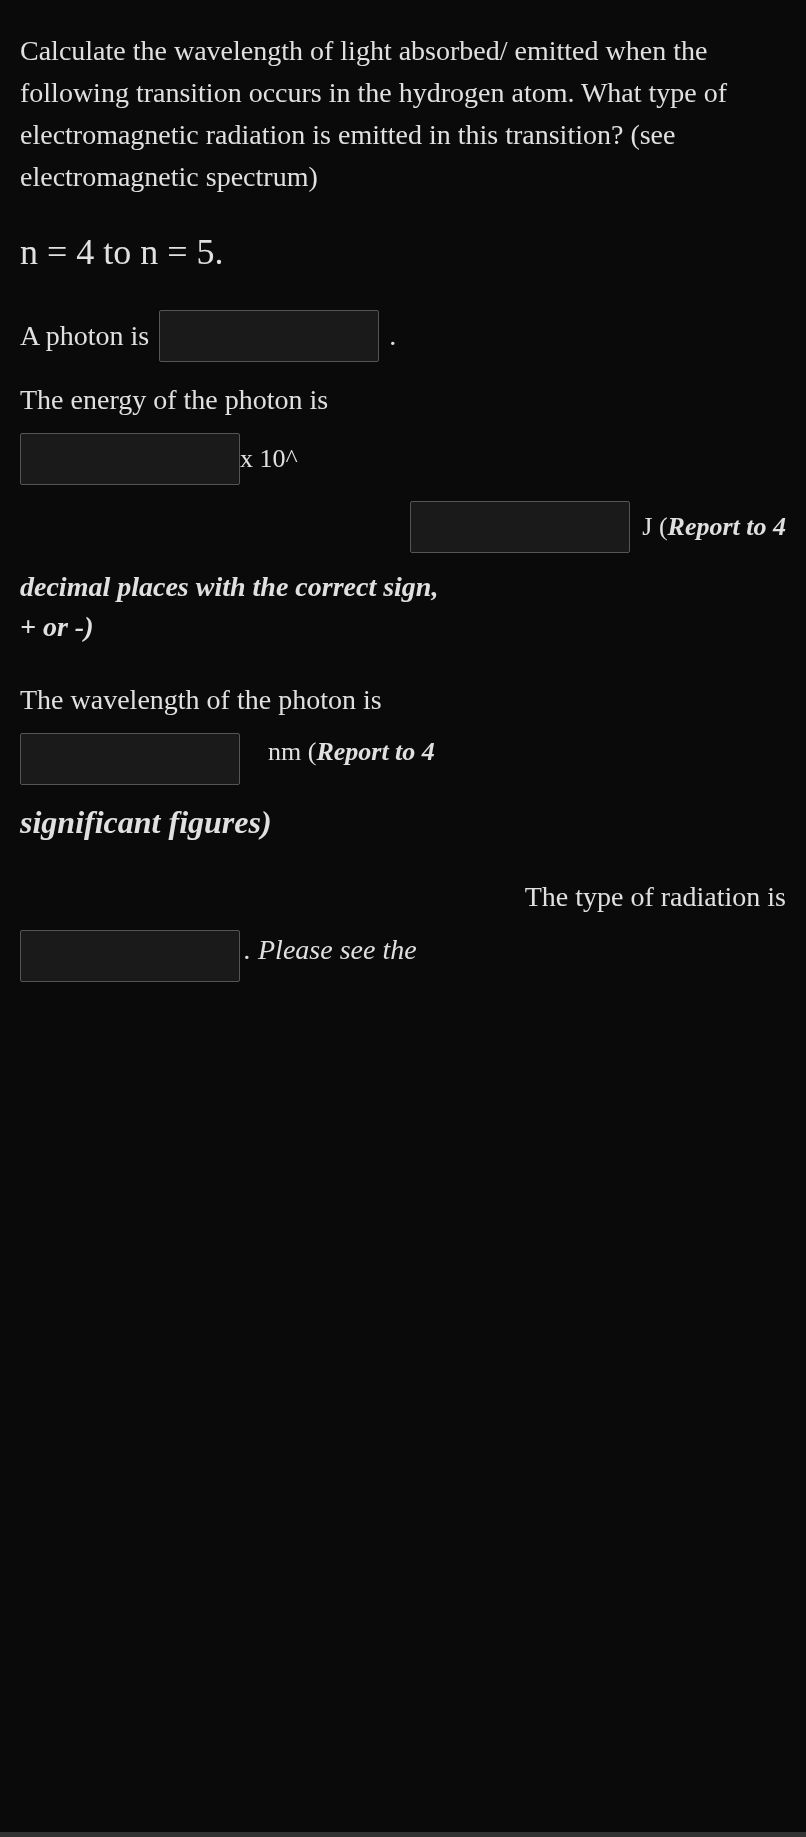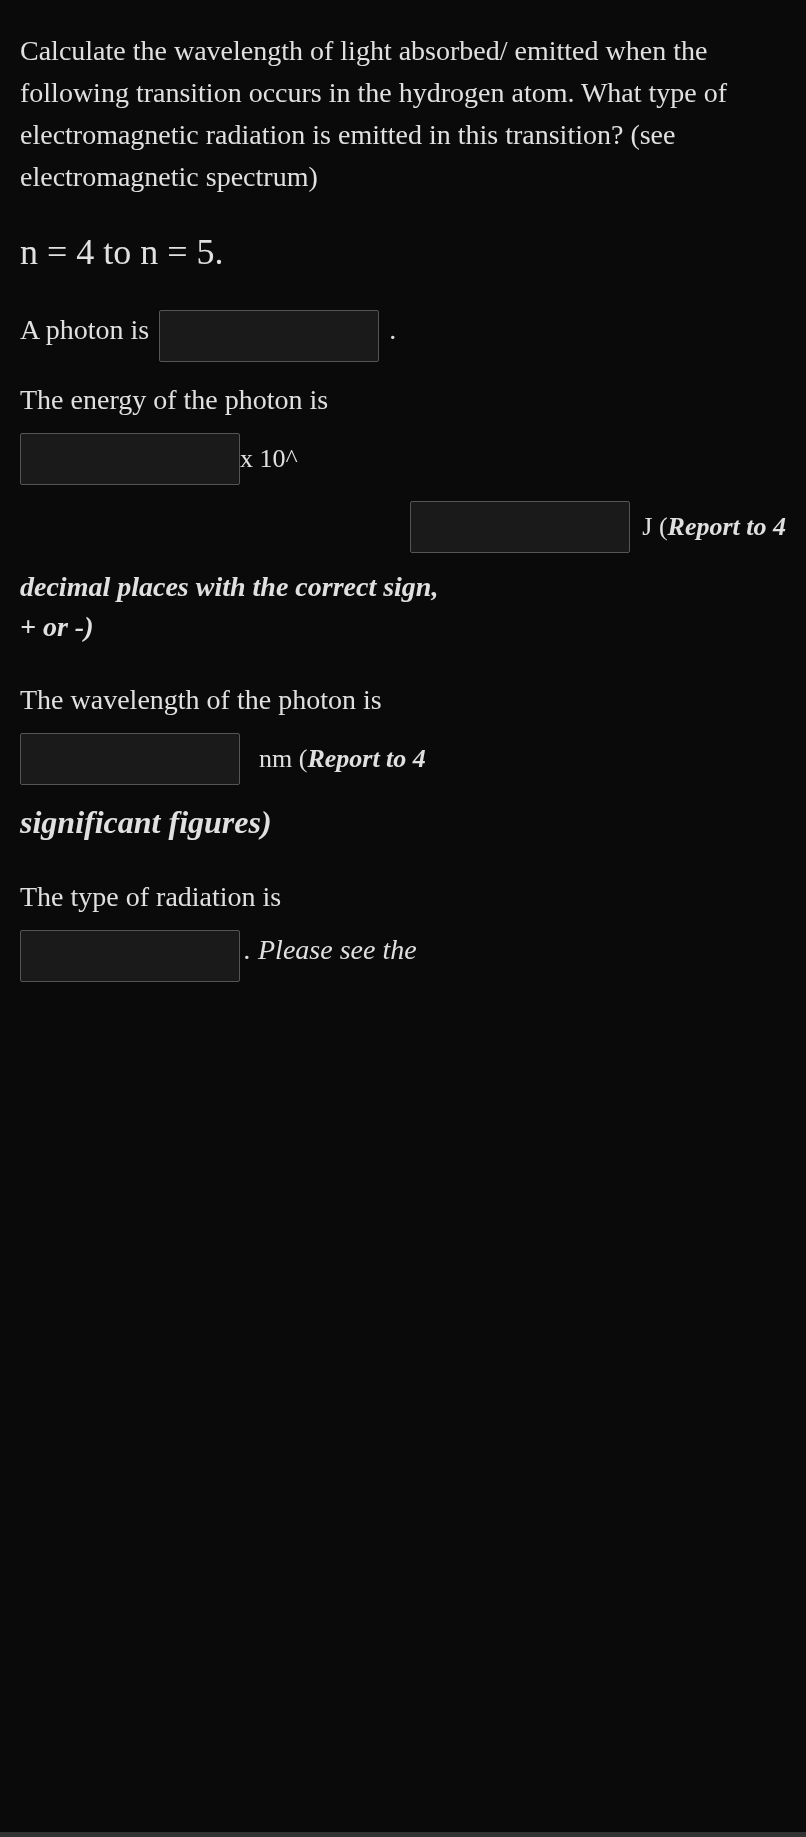--- a/index.html
+++ b/index.html
@@ -26,20 +26,21 @@
     }
 
     .transition-line {
       font-size: 36px;
       margin-bottom: 32px;
       font-style: normal;
     }
 
     .photon-absorbed-row {
       display: flex;
+      align-items: center;
       gap: 10px;
       margin-bottom: 18px;
       font-size: 28px;
     }
 
     .choose-text {
       margin-bottom: 22px;
       font-size: 27px;
     }
 
@@ -71,36 +72,36 @@
       line-height: 1.45;
     }
 
     .wavelength-label {
       margin-bottom: 12px;
       font-size: 28px;
     }
 
     .wavelength-row {
       display: flex;
-      align-items: center;
-      gap: 19px;
+      gap: 28px;
       margin-bottom: 14px;
     }
 
     .sig-fig-note {
       font-size: 32px;
       font-style: italic;
       font-weight: bold;
       margin-bottom: 32px;
       line-height: 1.45;
     }
 
     .radiation-label {
       margin-bottom: 12px;
       font-size: 28px;
+      text-align: right;
     }
 
     .radiation-row {
       display: flex;
       gap: 4px;
       margin-bottom: 14px;
     }
 
     .please-see {
       font-style: italic;

